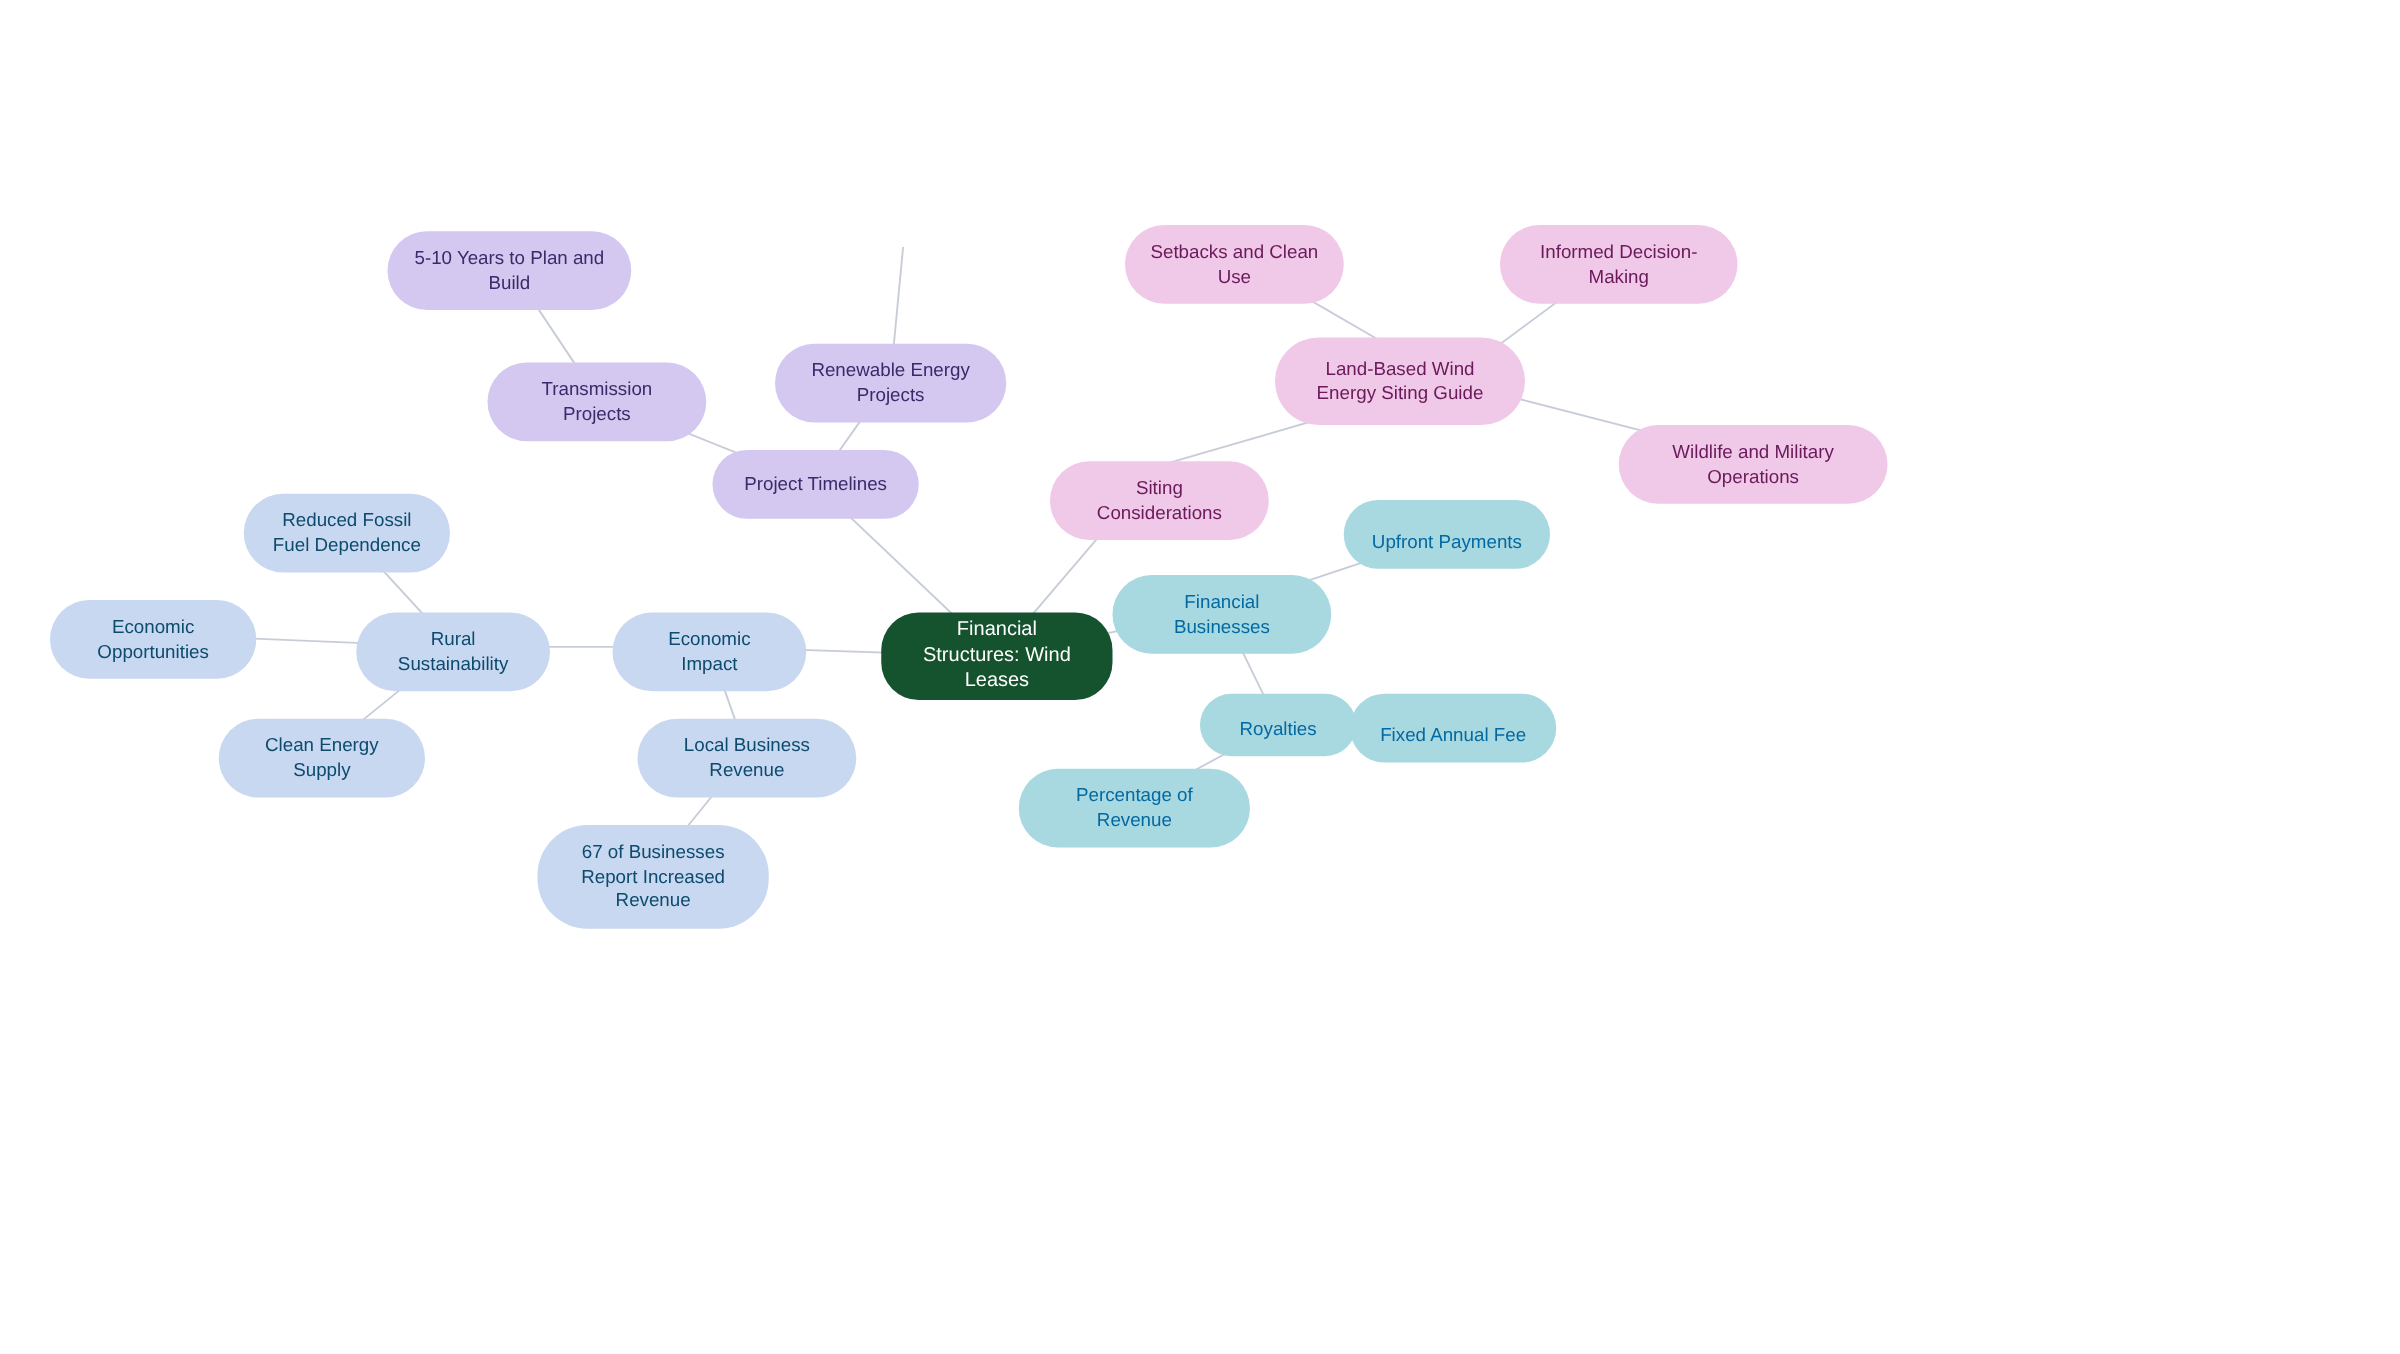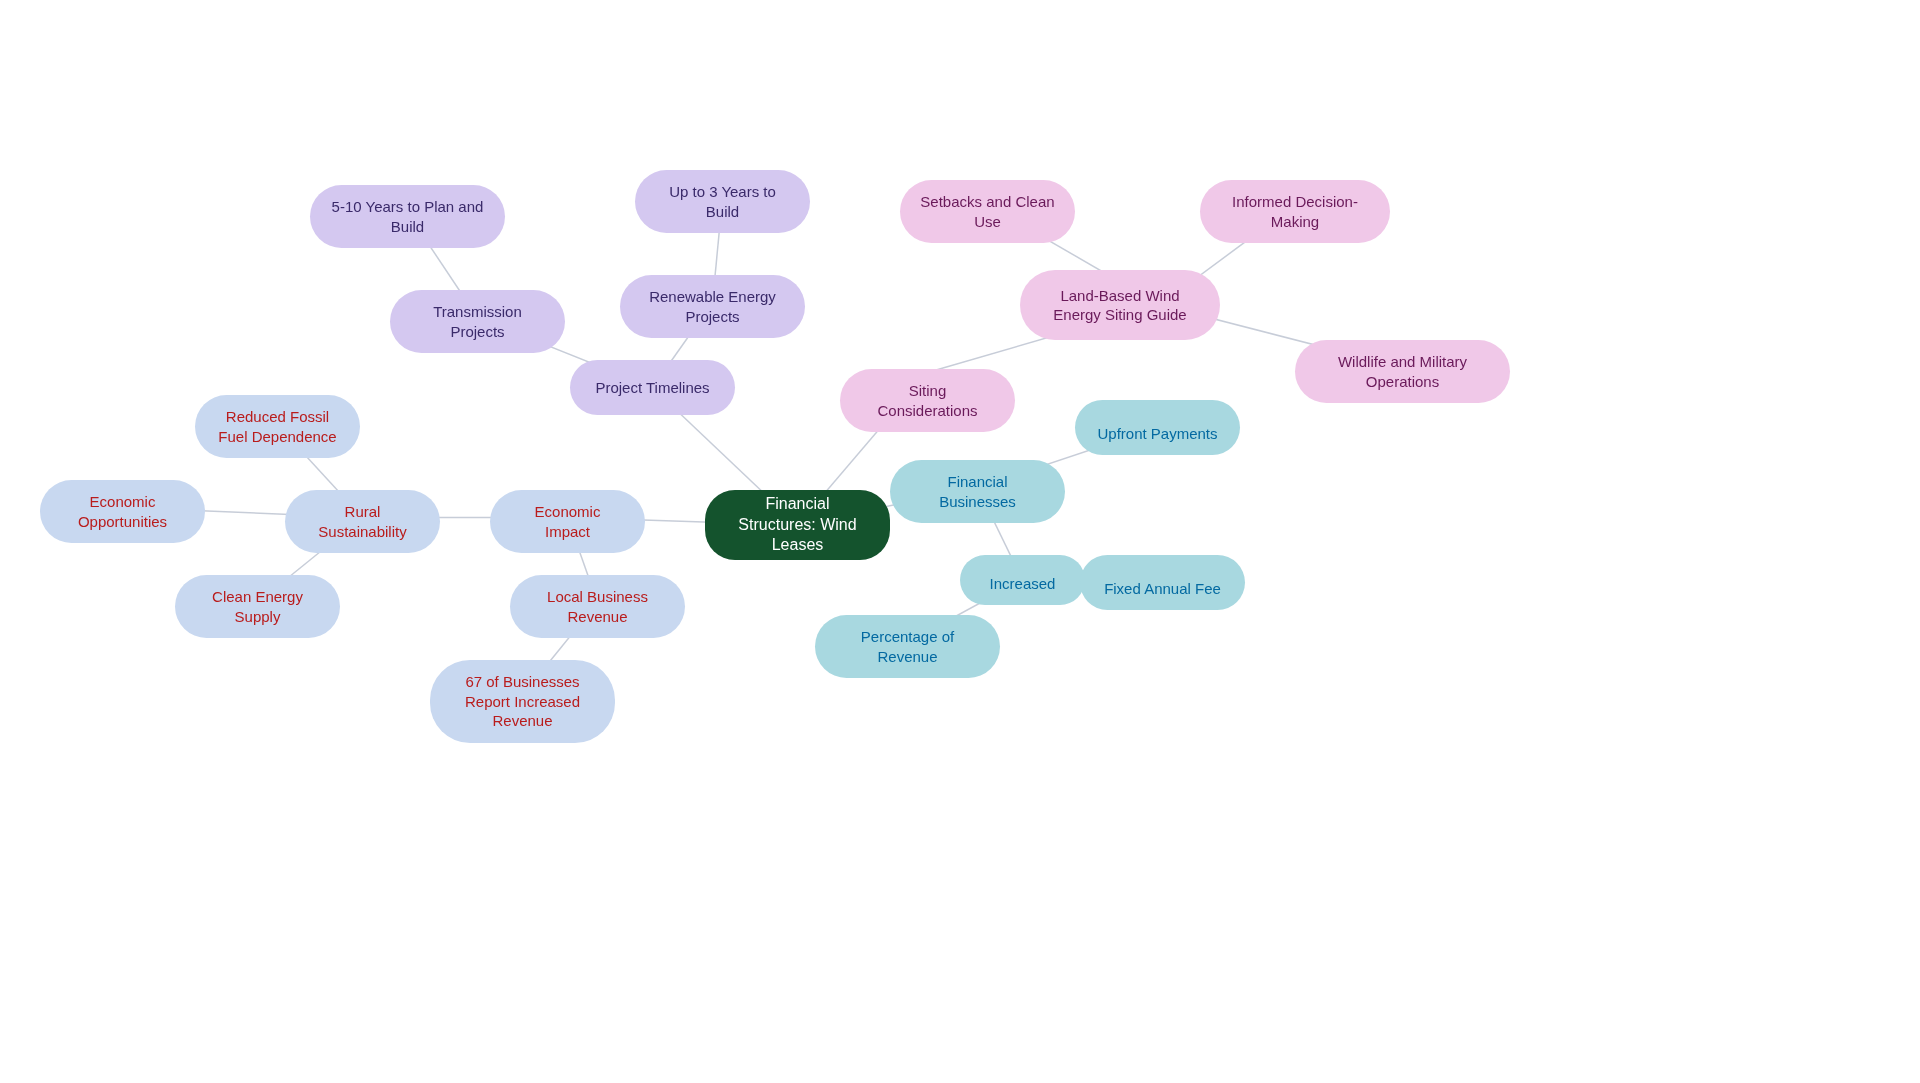--- a/index.html
+++ b/index.html
@@ -41,21 +41,21 @@
       background: #14532d;
       color: #ffffff;
       font-size: 16px;
       font-weight: 500;
       border-radius: 30px;
       width: 180px;
       height: 70px;
     }
     .node-blue-light {
       background: #c8d8f0;
-      color: #b91c1c;
+      color: #0c4a6e;
       border: none;
     }
     .node-purple-light {
       background: #d4c8f0;
       color: #3a2a6a;
       border: none;
     }
     .node-pink-light {
       background: #f0c8e8;
       color: #6a1a5a;
@@ -104,23 +104,20 @@
     </div>
     <div class="node node-purple-light" style="left: 570px; top: 360px; width: 165px; min-height: 55px;">
       <span>Project Timelines</span>
     </div>
     <div class="node node-purple-light" style="left: 310px; top: 185px; width: 195px; min-height: 55px;">
       <span>5-10 Years to Plan and Build</span>
     </div>
     <div class="node node-purple-light" style="left: 620px; top: 275px; width: 185px; min-height: 55px;">
       <span>Renewable Energy Projects</span>
     </div>
-    <div class="node node-purple-light" style="left: 635px; top: 170px; width: 175px; min-height: 55px;">
-      <span>Up to 3 Years to Build</span>
-    </div>
     <div class="node node-pink-light" style="left: 840px; top: 345px; width: 175px; min-height: 55px; margin-top: 24px;">
       <span>Siting Considerations</span>
     </div>
     <div class="node node-pink-light" style="left: 1020px; top: 270px; width: 200px; min-height: 70px;">
       <span>Land-Based Wind Energy Siting Guide</span>
     </div>
     <div class="node node-pink-light" style="left: 900px; top: 180px; width: 175px; min-height: 50px;">
       <span>Setbacks and Clean Use</span>
     </div>
     <div class="node node-pink-light" style="left: 1200px; top: 180px; width: 190px; min-height: 50px;">
@@ -150,21 +147,21 @@
     <div class="node node-blue-light" style="left: 175px; top: 575px; width: 165px; min-height: 55px;">
       <span>Clean Energy Supply</span>
     </div>
     <div class="node node-teal" style="left: 890px; top: 460px; width: 175px; min-height: 55px;">
       <span>Financial Businesses</span>
     </div>
     <div class="node node-teal" style="left: 1075px; top: 400px; width: 165px; min-height: 55px;">
       <span>Upfront Payments</span>
     </div>
     <div class="node node-teal" style="left: 960px; top: 555px; width: 125px; min-height: 50px;">
-      <span>Increased</span>
+      <span>Royalties</span>
     </div>
     <div class="node node-teal" style="left: 1080px; top: 555px; width: 165px; min-height: 55px;">
       <span>Fixed Annual Fee</span>
     </div>
     <div class="node node-teal" style="left: 815px; top: 615px; width: 185px; min-height: 55px;">
       <span>Percentage of Revenue</span>
     </div>
   </div>
 
 </body></html>

